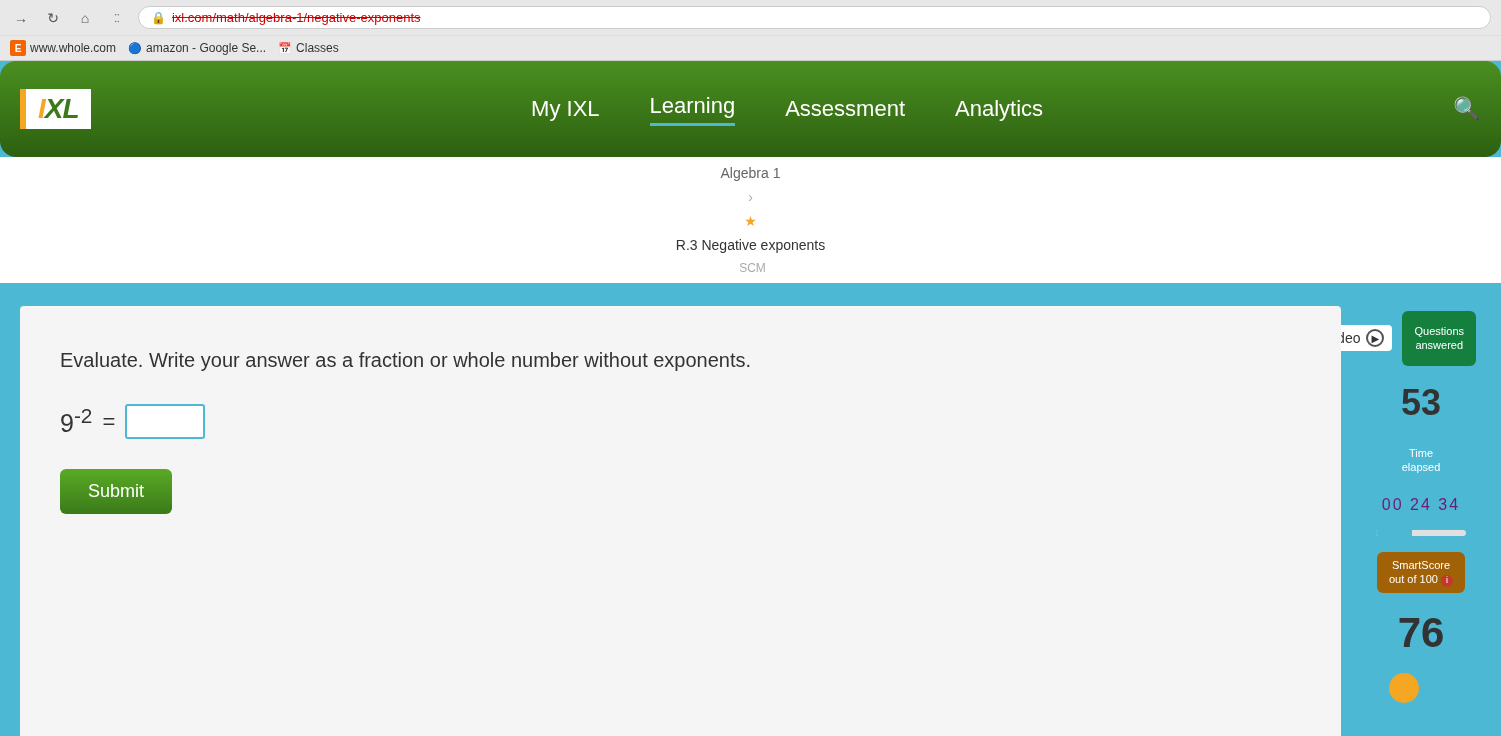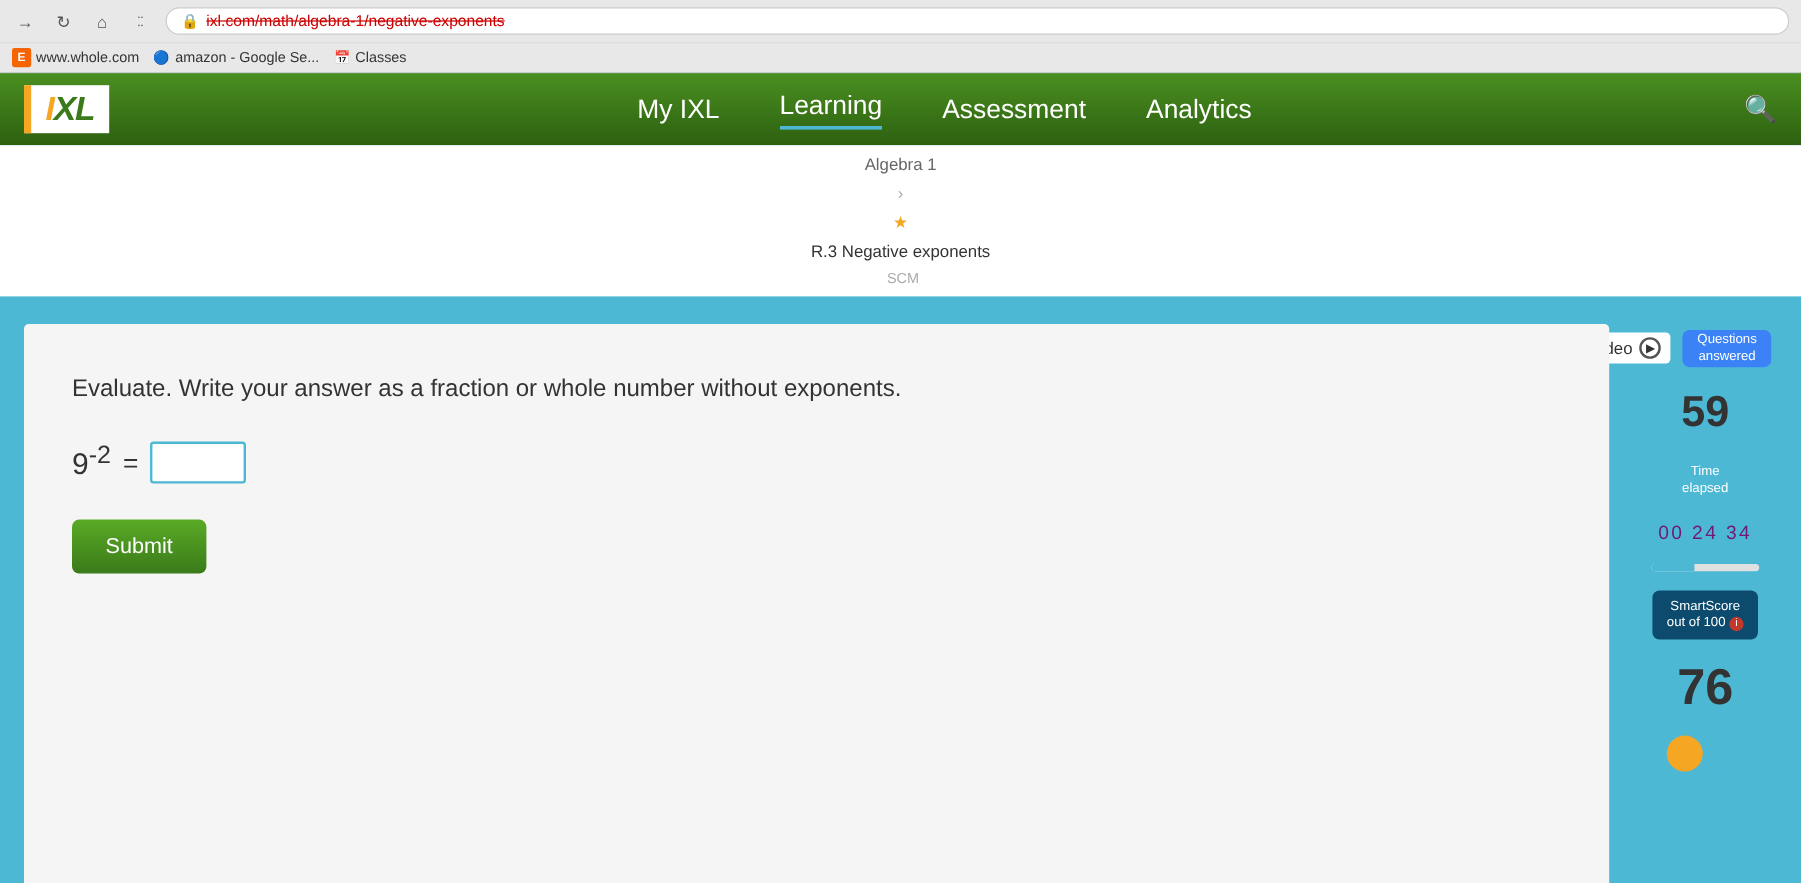--- a/index.html
+++ b/index.html
@@ -60,21 +60,22 @@
       font-size: 11px;
     }
 
     
     .ixl-nav {
       background: #3a7a1a;
       background: linear-gradient(180deg, #4a8f20 0%, #2d6010 100%);
       display: flex;
       align-items: center;
       padding: 0 20px;
-      height: 60px;
+      height: 96px;
+      border-radius: 16px;
     }
     .ixl-logo {
       background: #fff;
       border-left: 6px solid #f5a623;
       padding: 4px 12px;
       font-size: 28px;
       font-weight: 900;
       color: #3a7a1a;
       font-style: italic;
       letter-spacing: -1px;
@@ -202,24 +203,24 @@
       white-space: nowrap;
     }
     .play-icon {
       width: 18px; height: 18px;
       border-radius: 50%;
       border: 2px solid #555;
       display: flex; align-items: center; justify-content: center;
       font-size: 10px;
     }
     .questions-answered-badge {
-      background: #3b82f6;
+      background: #15803d;
       color: white;
       border-radius: 6px;
-      padding: 1px 12px;
+      padding: 13px 12px;
       text-align: center;
       font-size: 12px;
       line-height: 1.3;
       white-space: nowrap;
     }
     .questions-count {
       font-size: 36px;
       font-weight: bold;
       color: #333;
       text-align: center;
@@ -246,21 +247,21 @@
       background: #e0e0e0;
       border-radius: 3px;
       overflow: hidden;
     }
     .timer-bar-fill {
       height: 100%;
       background: #4db8d4;
       width: 40%;
     }
     .smartscore-badge {
-      background: #0c4a6e;
+      background: #a16207;
       color: white;
       border-radius: 6px;
       padding: 6px 12px;
       text-align: center;
       font-size: 11px;
       line-height: 1.3;
       white-space: nowrap;
     }
     .smartscore-num {
       font-size: 42px;
@@ -356,21 +357,21 @@
     <div class="sidebar-top-row">
       <div class="video-link">
         <span>Video</span>
         <div class="play-icon">▶</div>
       </div>
       <div class="questions-answered-badge">
         <div style="font-size:11px;">Questions<br>answered</div>
       </div>
     </div>
 
-    <div class="questions-count">59</div>
+    <div class="questions-count">53</div>
 
     <div class="time-elapsed-badge">
       <div style="font-size:11px;">Time<br>elapsed</div>
     </div>
 
     <div class="timer-display">00  24  34</div>
 
     <div class="timer-bar">
       <div class="timer-bar-fill"></div>
     </div>

